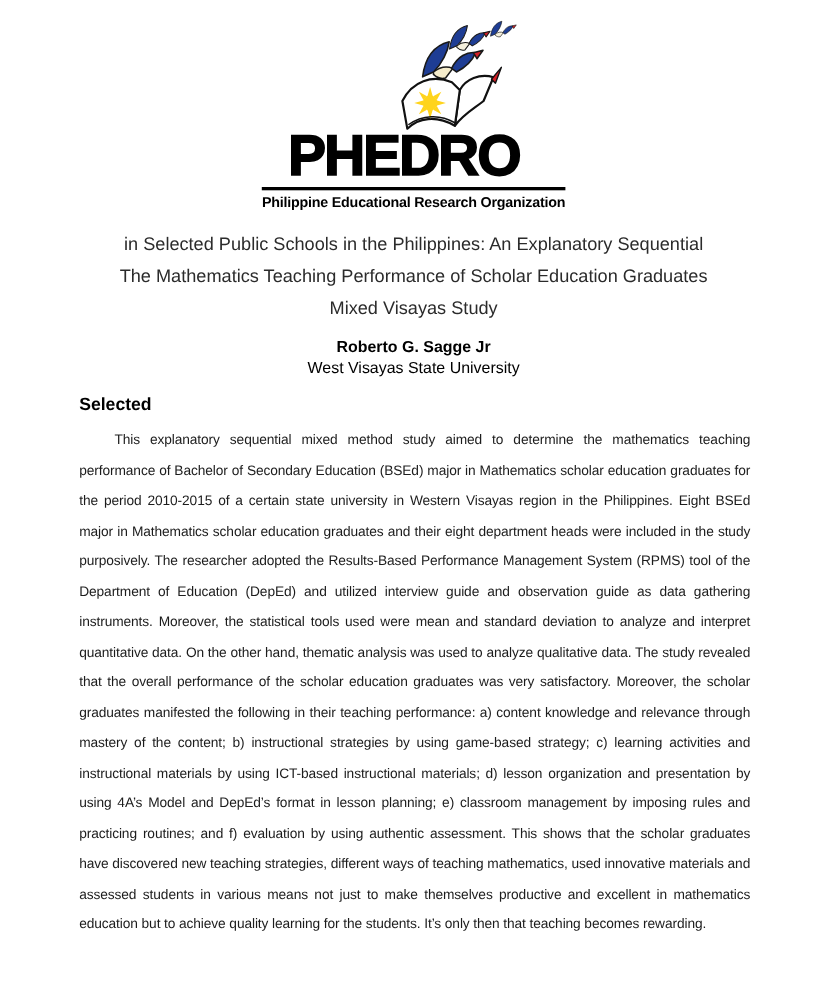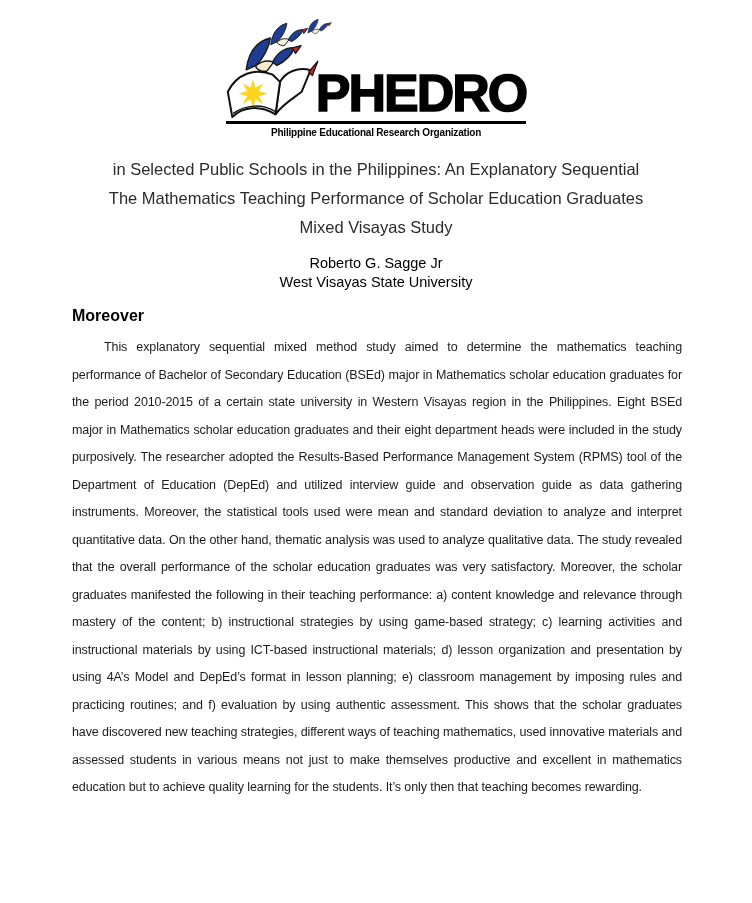--- a/index.html
+++ b/index.html
@@ -17,20 +17,21 @@
   .logo-wrap {
     width: fit-content;
     margin: 18px auto 0 auto;
     display: flex;
     flex-direction: column;
     align-items: center;
   }
   .logo-top {
     display: flex;
     align-items: flex-end;
+    flex-direction: column;
   }
   .logo-icon {
     width: 108px;
     height: 108px;
     margin-bottom: -8px;
     flex: 0 0 auto;
   }
   .logo-word {
     font-size: 52px;
     font-weight: bold;
@@ -40,21 +41,21 @@
     color: #000;
     -webkit-text-stroke: 1.5px #000;
   }
   .logo-rule {
     align-self: stretch;
     height: 3px;
     background: #000;
     margin-top: 3px;
   }
   .logo-tagline {
-    font-size: 10px;
+    font-size: 13px;
     font-weight: bold;
     letter-spacing: -0.2px;
     margin-top: 3px;
     color: #000;
     white-space: nowrap;
   }
 
   
   .title-heading {
     margin-top: 30px;
@@ -75,21 +76,21 @@
     margin-top: 38px;
     text-align: center;
     font-size: 15px;
     font-weight: bold;
     color: #000;
   }
   .author-name {
     margin-top: 12px;
     text-align: center;
     font-size: 14.5px;
-    font-weight: normal;
+    font-weight: bold;
     line-height: 18.5px;
     color: #000;
   }
   .author-affil {
     text-align: center;
     font-size: 14.5px;
     line-height: 18.5px;
     color: #000000;
   }
 
@@ -172,16 +173,16 @@
 
   <div class="title-block">
     <div>in Selected Public Schools in the Philippines: An Explanatory Sequential</div>
     <div>The Mathematics Teaching Performance of Scholar Education Graduates</div>
     <div>Mixed Visayas Study</div>
   </div>
 
   <div class="author-name">Roberto G. Sagge Jr</div>
   <div class="author-affil">West Visayas State University</div>
 
-  <div class="abstract-heading">Moreover</div>
+  <div class="abstract-heading">Selected</div>
   <p class="abstract-body">This explanatory sequential mixed method study aimed to determine the mathematics teaching performance of Bachelor of Secondary Education (BSEd) major in Mathematics scholar education graduates for the period 2010-2015 of a certain state university in Western Visayas region in the Philippines. Eight BSEd major in Mathematics scholar education graduates and their eight department heads were included in the study purposively. The researcher adopted the Results-Based Performance Management System (RPMS) tool of the Department of Education (DepEd) and utilized interview guide and observation guide as data gathering instruments. Moreover, the statistical tools used were mean and standard deviation to analyze and interpret quantitative data. On the other hand, thematic analysis was used to analyze qualitative data. The study revealed that the overall performance of the scholar education graduates was very satisfactory. Moreover, the scholar graduates manifested the following in their teaching performance: a) content knowledge and relevance through mastery of the content; b) instructional strategies by using game-based strategy; c) learning activities and instructional materials by using ICT-based instructional materials; d) lesson organization and presentation by using 4A’s Model and DepEd’s format in lesson planning; e) classroom management by imposing rules and practicing routines; and f) evaluation by using authentic assessment. This shows that the scholar graduates have discovered new teaching strategies, different ways of teaching mathematics, used innovative materials and assessed students in various means not just to make themselves productive and excellent in mathematics education but to achieve quality learning for the students. It’s only then that teaching becomes rewarding.</p>
 
 </div>
 
 </body></html>

